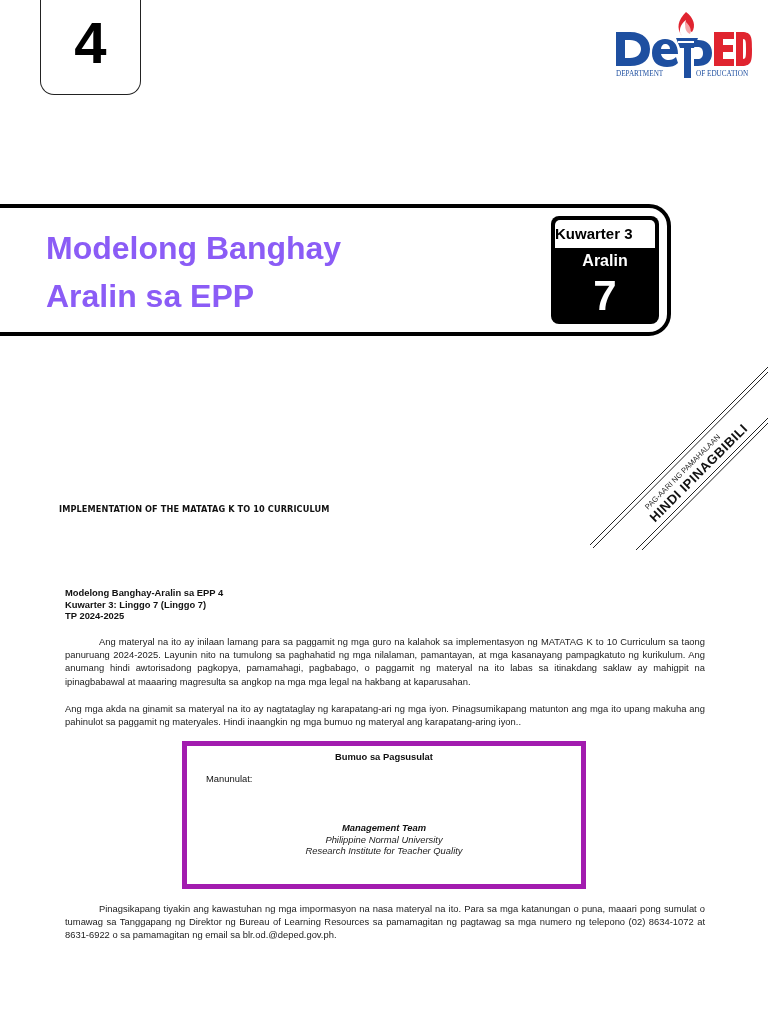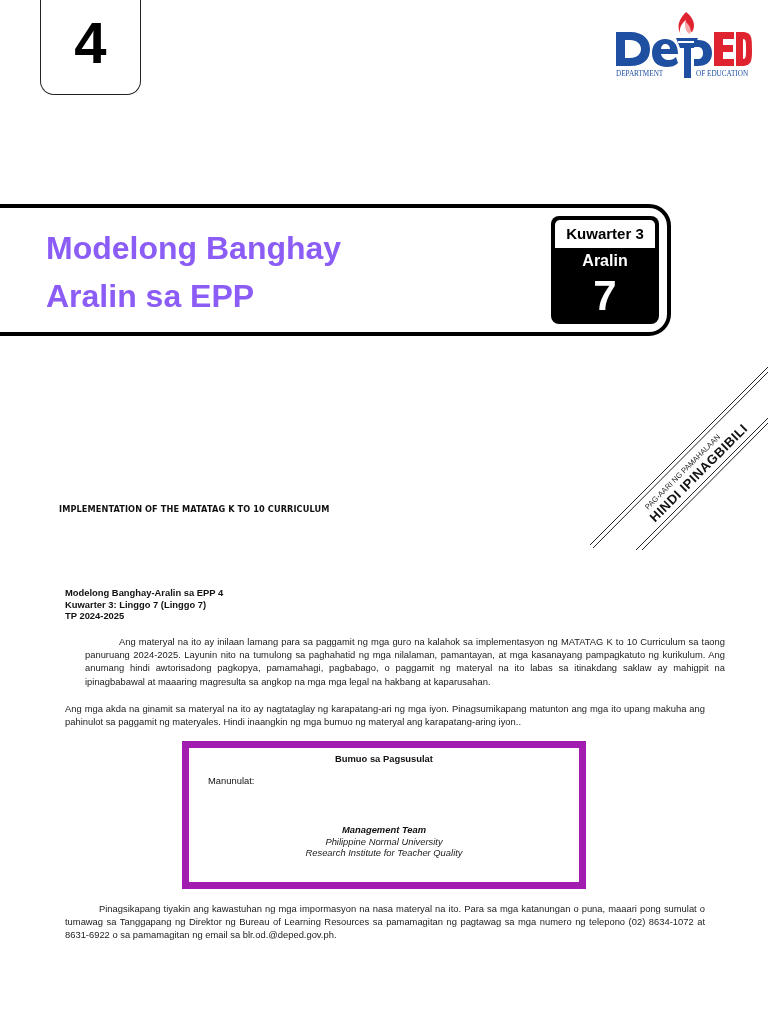--- a/index.html
+++ b/index.html
@@ -24,21 +24,21 @@
     .title-text {
       position: absolute; left: 46px; top: 224px; font-weight: bold;
       font-size: 32px; line-height: 48px; color: #8b5cf6;
     }
     .quarter-badge {
       position: absolute; left: 551px; top: 216px; width: 108px; height: 108px;
       background: #000; border-radius: 8px; overflow: hidden;
     }
     .quarter-badge .q-label {
       position: absolute; left: 4px; right: 4px; top: 4px; height: 28px;
-      background: #fff; border-radius: 5px 5px 0 0; text-align: center;
+      background: #fff; border-radius: 5px 5px 0 0; text-align: left;
       font-weight: bold; font-size: 15px; line-height: 28px; color: #000;
     }
     .quarter-badge .a-label {
       position: absolute; left: 0; right: 0; top: 34px; text-align: center;
       font-weight: bold; font-size: 16px; color: #fff; line-height: 22px;
     }
     .quarter-badge .l-num {
       position: absolute; left: 0; right: 0; top: 58px; text-align: center;
       font-weight: bold; font-size: 42px; color: #fff; line-height: 44px;
     }
@@ -50,27 +50,27 @@
       font-weight: bold; font-size: 8.2px; letter-spacing: 0.1px; color: #111; padding-left: 40px;
     }
 
     .doc-meta { position: absolute; left: 65px; top: 587px; font-weight: bold; font-size: 9.4px; line-height: 11.6px; color: #111; }
 
     .para {
       position: absolute; left: 65px; width: 640px; font-size: 9.4px; line-height: 13.2px; color: #222;
       text-align: justify;
     }
     .para.indent { text-indent: 34px; }
-    .p1 { top: 635px; margin-left: 20px; }
+    .p1 { top: 635px; }
     .p2 { top: 702px; }
     .p3 { top: 902px; }
 
     .credits-box {
       position: absolute; left: 182px; top: 741px; width: 404px; height: 148px;
-      border: 7px solid #a21caf; font-size: 9.4px; line-height: 11.6px; color: #222;
+      border: 5px solid #a21caf; font-size: 9.4px; line-height: 11.6px; color: #222;
     }
     .credits-box .c-title { position: absolute; left: 0; right: 0; top: 5px; text-align: center; font-weight: bold; color: #111; }
     .credits-box .c-writer-label { position: absolute; left: 19px; top: 27px; font-weight: normal; color: #111; text-align: right; }
     .credits-box ul { position: absolute; left: 32px; top: 39px; list-style: none; }
     .credits-box li { position: relative; padding-left: 8px; }
     .credits-box li::before { content: "•"; position: absolute; left: 0; top: 0; }
     .credits-box .bold { font-weight: bold; color: #111; }
     .credits-box .mgmt { position: absolute; left: 0; right: 0; top: 76px; text-align: center; font-style: italic; }
     .credits-box .mgmt .m-title { font-weight: bold; color: #111; }
   </style>

